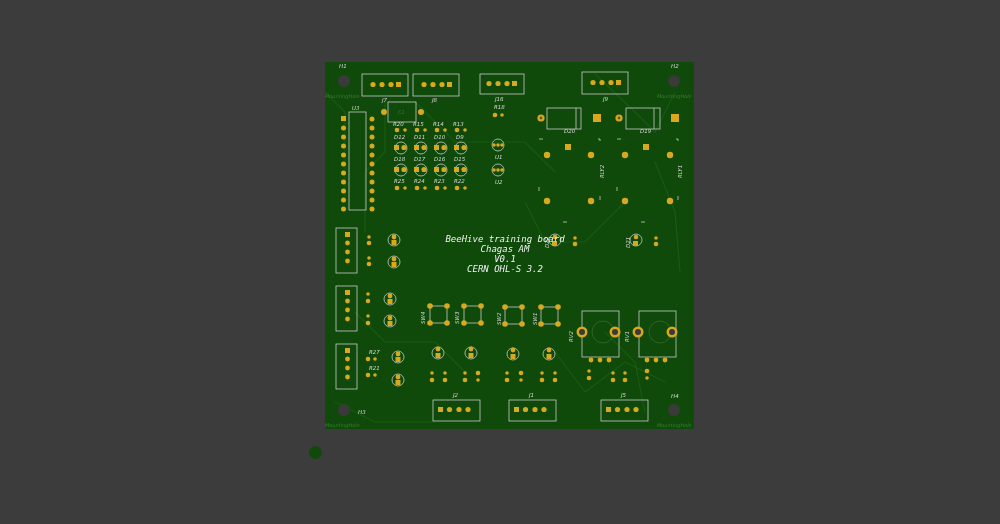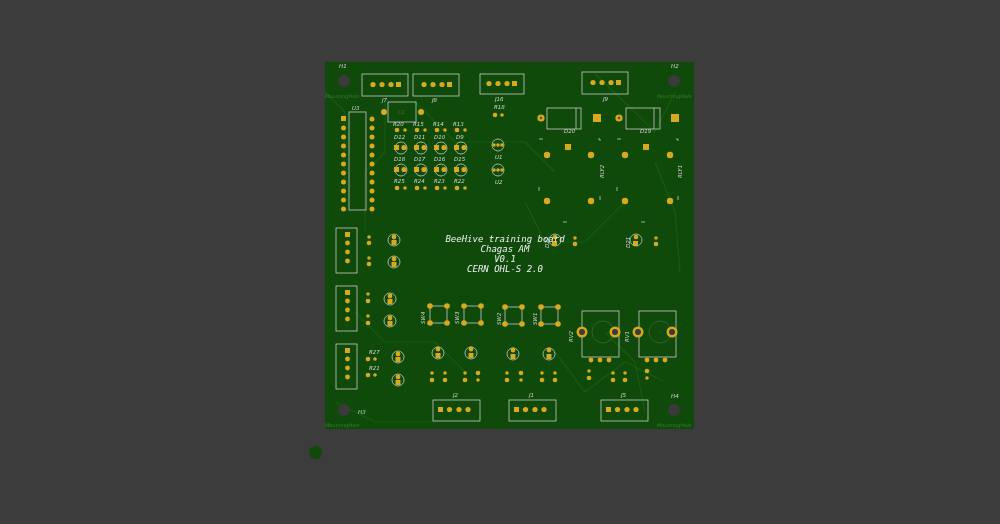--- a/index.html
+++ b/index.html
@@ -431,17 +431,17 @@
         <circle class="pad" cx="302" cy="347.5" r="2.6"></circle>
         <circle class="pad" cx="311" cy="347.5" r="2.6"></circle>
     <text class="lbl" x="296" y="335">J5</text>
   </g>
 </svg>
 
   <div id="title-block">
     <div>BeeHive training board</div>
     <div>Chagas AM</div>
     <div>V0.1</div>
-    <div>CERN OHL-S 2.0</div>
+    <div>CERN OHL-S 3.2</div>
   </div>
 </div>
 
 <div id="fid"></div>
 
 </body></html>

